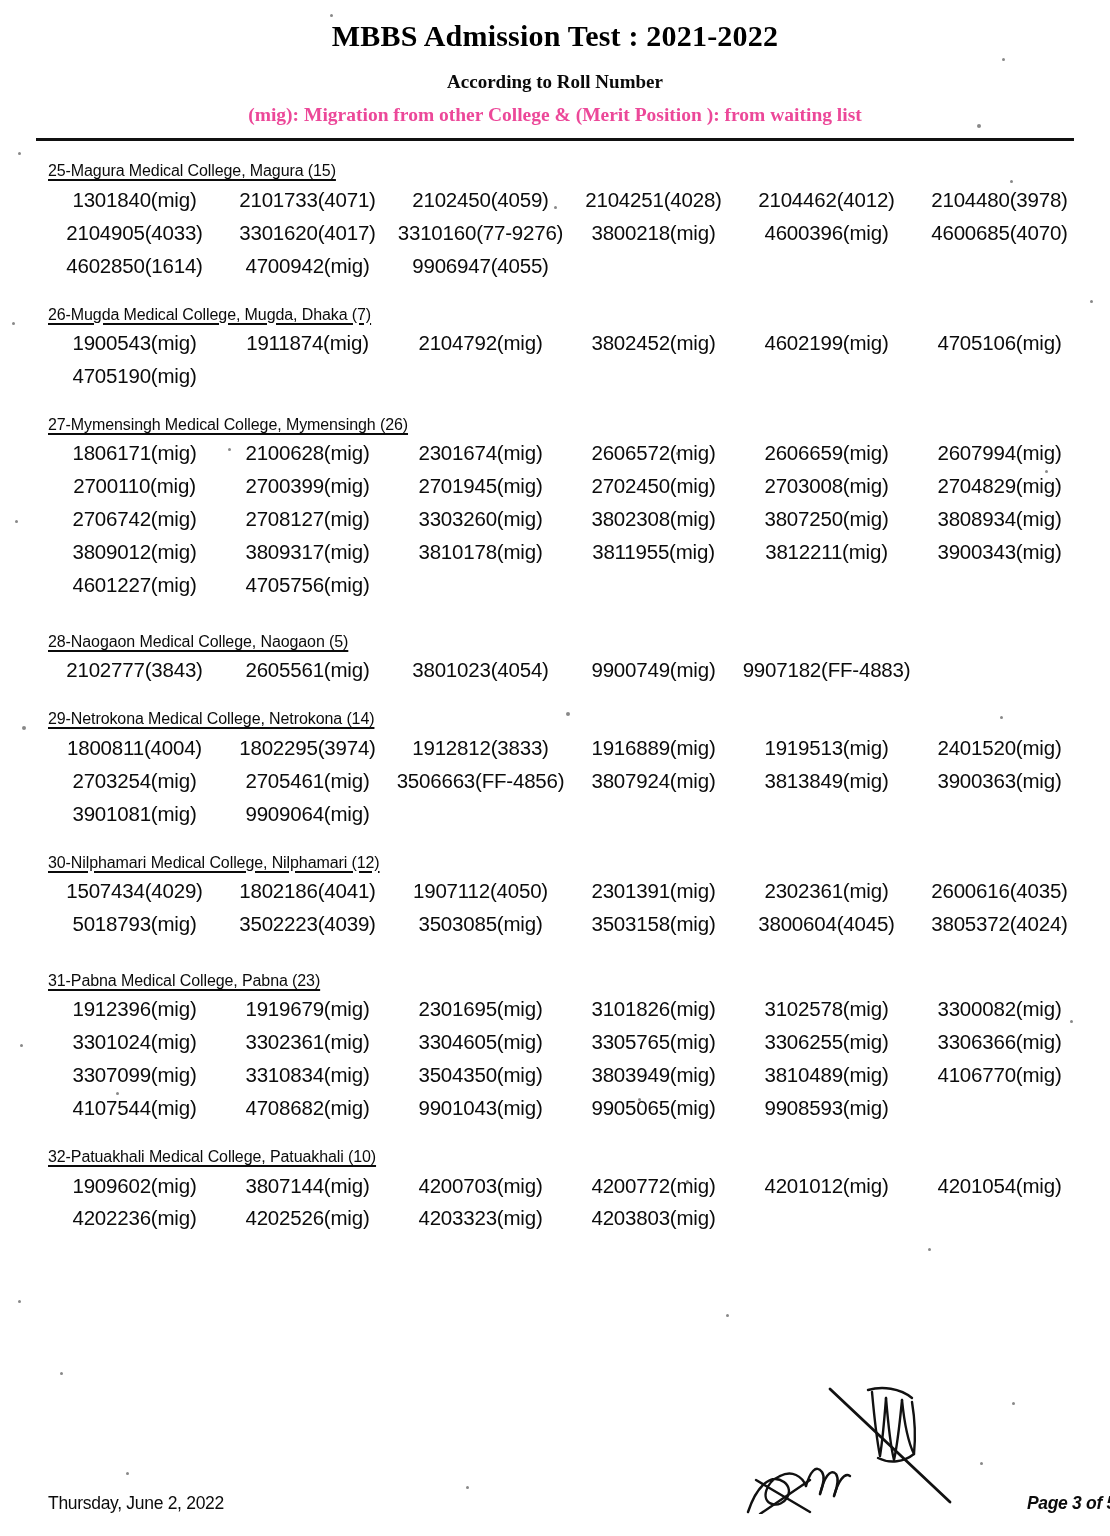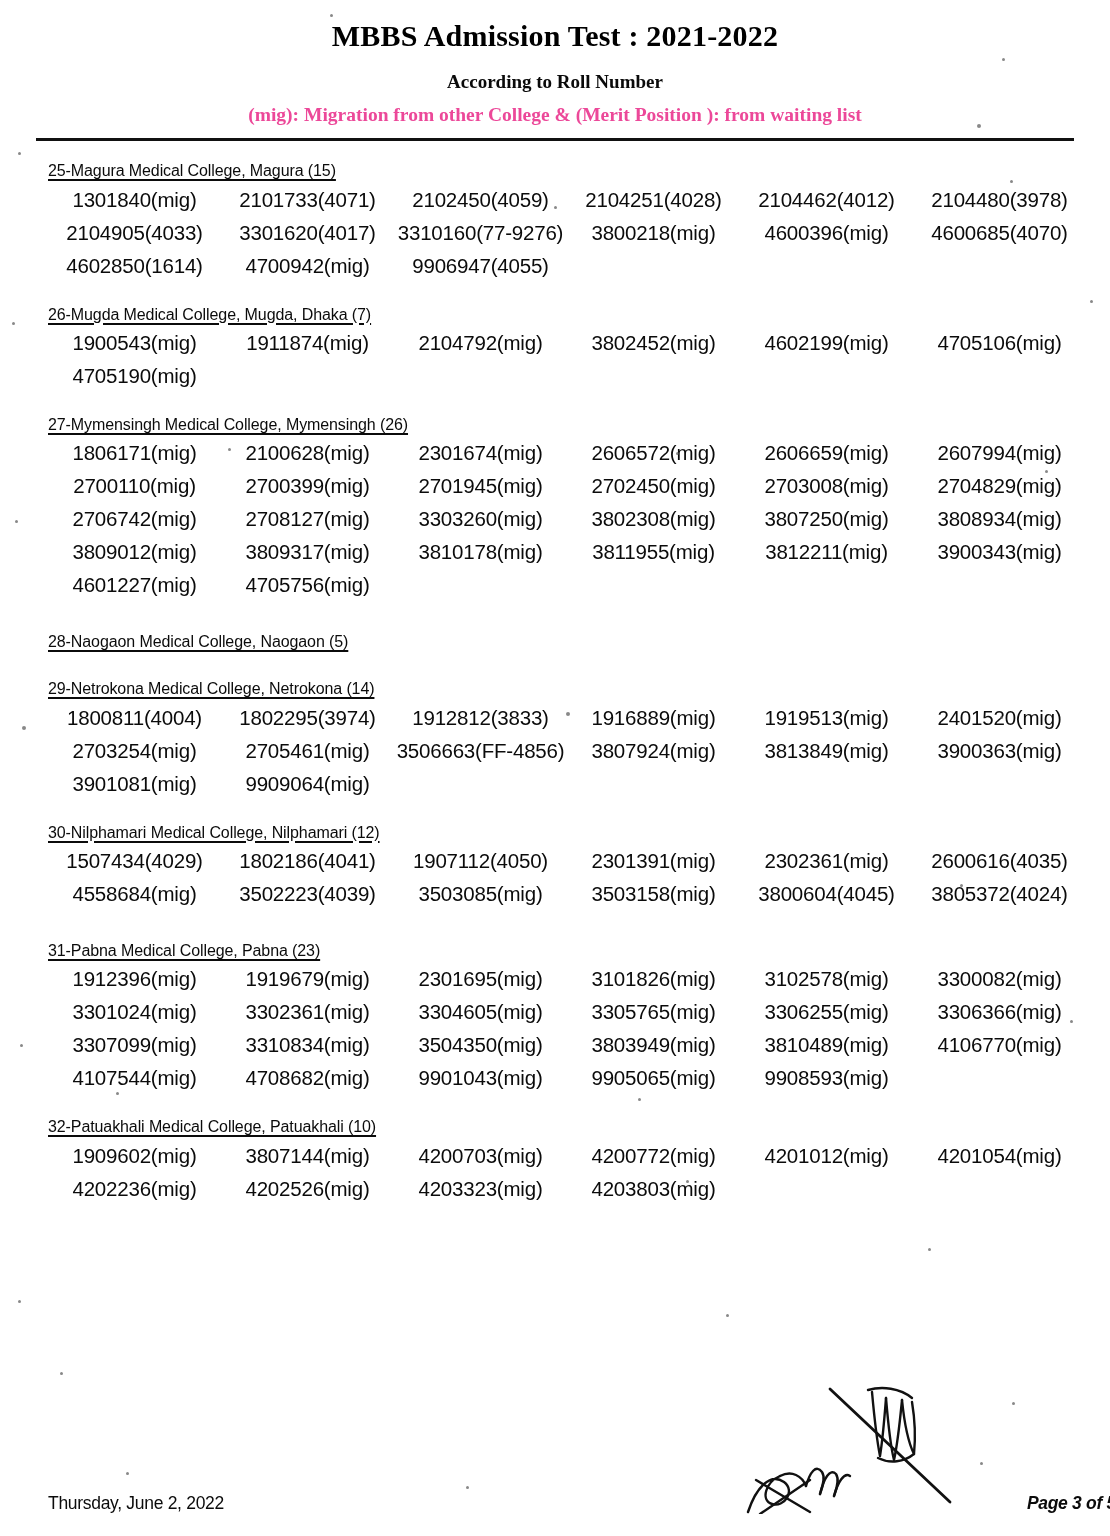--- a/index.html
+++ b/index.html
@@ -200,21 +200,27 @@
           <div class="roll">3808934(mig)</div>
           <div class="roll">3809012(mig)</div>
           <div class="roll">3809317(mig)</div>
           <div class="roll">3810178(mig)</div>
           <div class="roll">3811955(mig)</div>
           <div class="roll">3812211(mig)</div>
           <div class="roll">3900343(mig)</div>
           <div class="roll">4601227(mig)</div>
           <div class="roll">4705756(mig)</div>
         </div></div>
-      <div class="college gap-md"><div class="college-name">28-Naogaon Medical College, Naogaon (5)</div></div>
+      <div class="college gap-md"><div class="college-name">28-Naogaon Medical College, Naogaon (5)</div><div class="roll-grid">
+          <div class="roll">2102777(3843)</div>
+          <div class="roll">2605561(mig)</div>
+          <div class="roll">3801023(4054)</div>
+          <div class="roll">9900749(mig)</div>
+          <div class="roll">9907182(FF-4883)</div>
+        </div></div>
       <div class="college gap-md"><div class="college-name">29-Netrokona Medical College, Netrokona (14)</div><div class="roll-grid">
           <div class="roll">1800811(4004)</div>
           <div class="roll">1802295(3974)</div>
           <div class="roll">1912812(3833)</div>
           <div class="roll">1916889(mig)</div>
           <div class="roll">1919513(mig)</div>
           <div class="roll">2401520(mig)</div>
           <div class="roll">2703254(mig)</div>
           <div class="roll">2705461(mig)</div>
           <div class="roll">3506663(FF-4856)</div>
@@ -224,21 +230,21 @@
           <div class="roll">3901081(mig)</div>
           <div class="roll">9909064(mig)</div>
         </div></div>
       <div class="college gap-lg"><div class="college-name">30-Nilphamari Medical College, Nilphamari (12)</div><div class="roll-grid">
           <div class="roll">1507434(4029)</div>
           <div class="roll">1802186(4041)</div>
           <div class="roll">1907112(4050)</div>
           <div class="roll">2301391(mig)</div>
           <div class="roll">2302361(mig)</div>
           <div class="roll">2600616(4035)</div>
-          <div class="roll">4558684(mig)</div>
+          <div class="roll">5018793(mig)</div>
           <div class="roll">3502223(4039)</div>
           <div class="roll">3503085(mig)</div>
           <div class="roll">3503158(mig)</div>
           <div class="roll">3800604(4045)</div>
           <div class="roll">3805372(4024)</div>
         </div></div>
       <div class="college gap-md"><div class="college-name">31-Pabna Medical College, Pabna (23)</div><div class="roll-grid">
           <div class="roll">1912396(mig)</div>
           <div class="roll">1919679(mig)</div>
           <div class="roll">2301695(mig)</div>

